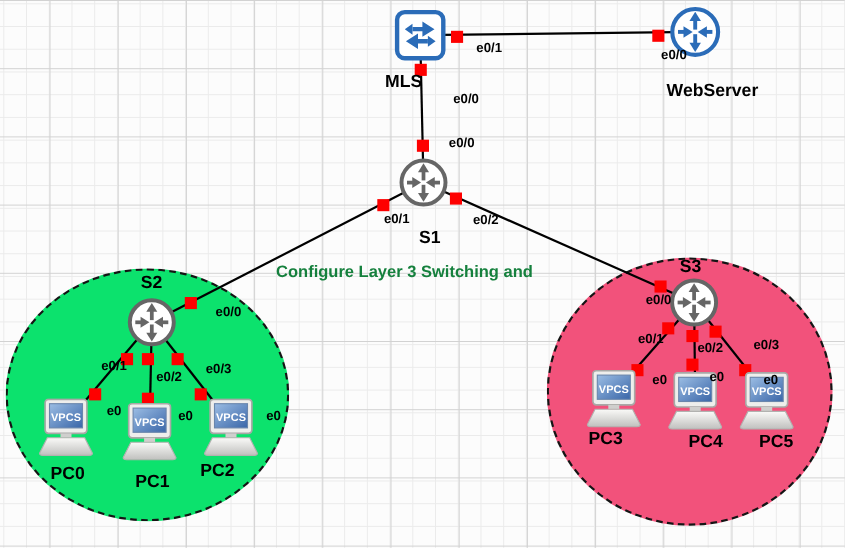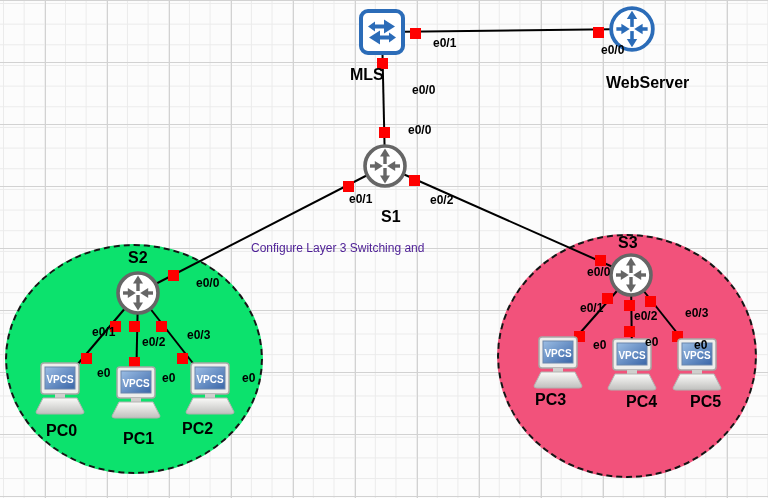--- a/index.html
+++ b/index.html
@@ -16,22 +16,22 @@
     background-position:0 0,45px 0,0 3px,3px 0;
   }
   .ellipse{position:absolute;border:2px dashed #141414;border-radius:50%;}
   #vlan-green{left:5px;top:244px;width:254px;height:226px;background:#0ce26d;}
   #vlan-pink{left:497px;top:234px;width:256px;height:240px;background:#f2527b;}
   #links-layer{position:absolute;left:0;top:0;width:768px;height:498px;}
   .node{position:absolute;}
   .psq{position:absolute;width:11px;height:11px;background:#fe0000;}
   .plabel{position:absolute;font-size:12px;font-weight:bold;color:#000;white-space:nowrap;letter-spacing:0;padding-left:16px;}
   .nlabel{position:absolute;font-size:16px;font-weight:bold;color:#000;white-space:nowrap;}
-  #annotation{position:absolute;left:251px;top:238px;font-size:12px;font-weight:normal;
-              color:#4c1d95;line-height:20px;white-space:nowrap;}
+  #annotation{position:absolute;left:251px;top:238px;font-size:15px;font-weight:bold;
+              color:#15803d;line-height:20px;white-space:nowrap;}
 </style>
 </head>
 <body>
 
 <svg style="position:absolute;width:0;height:0" aria-hidden="true">
   <defs>
     <linearGradient id="scr" x1="0" y1="0" x2="1" y2="1">
       <stop offset="0" stop-color="#9bbde4"></stop>
         <stop offset="1" stop-color="#3a66a8"></stop>
     </linearGradient>

